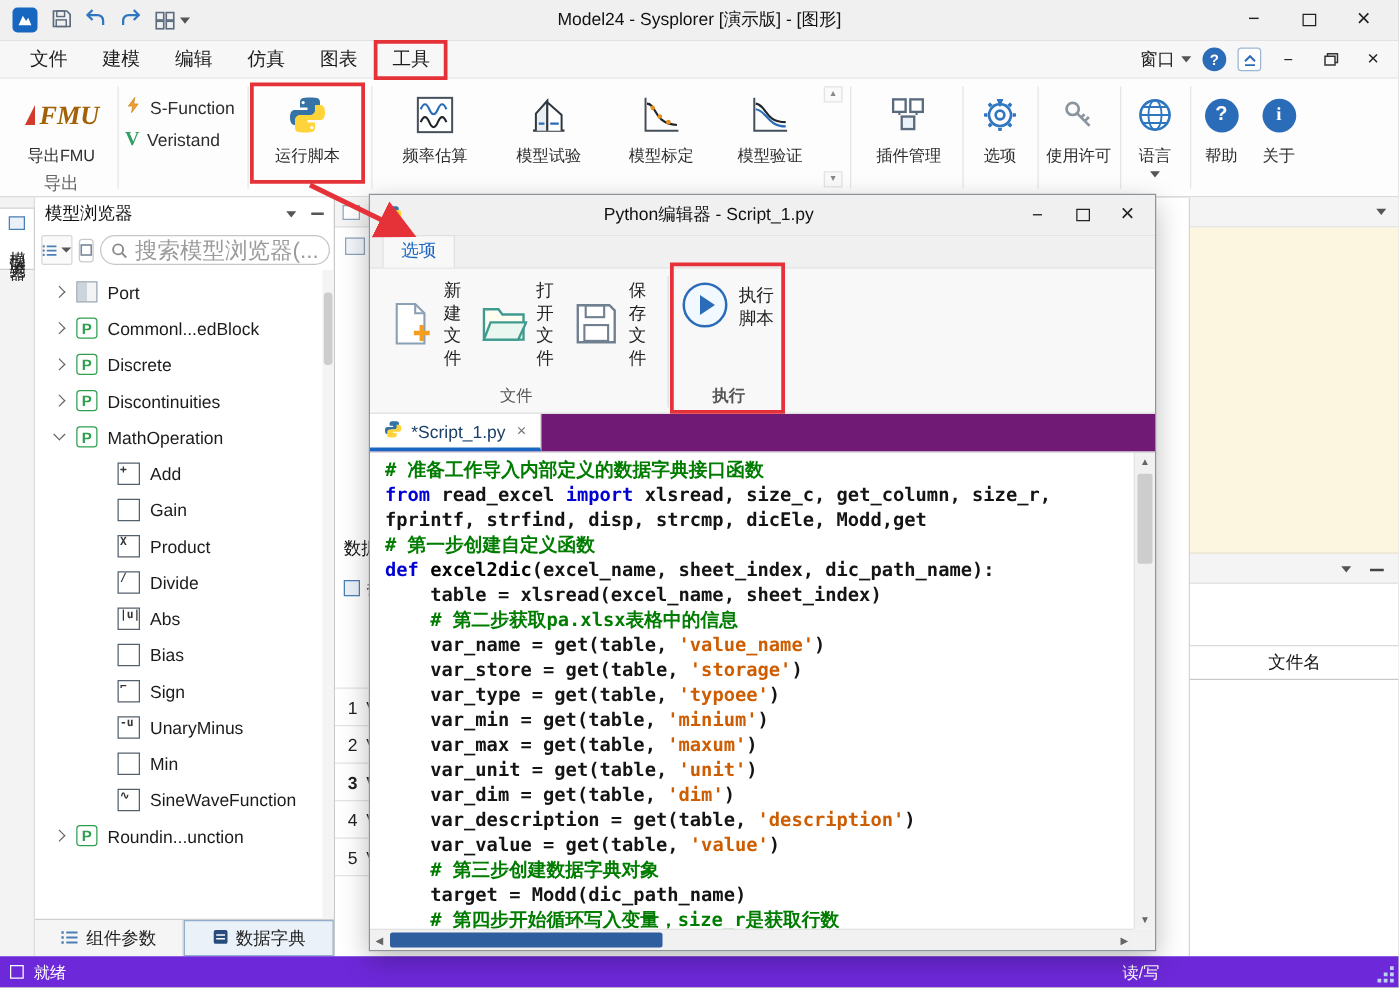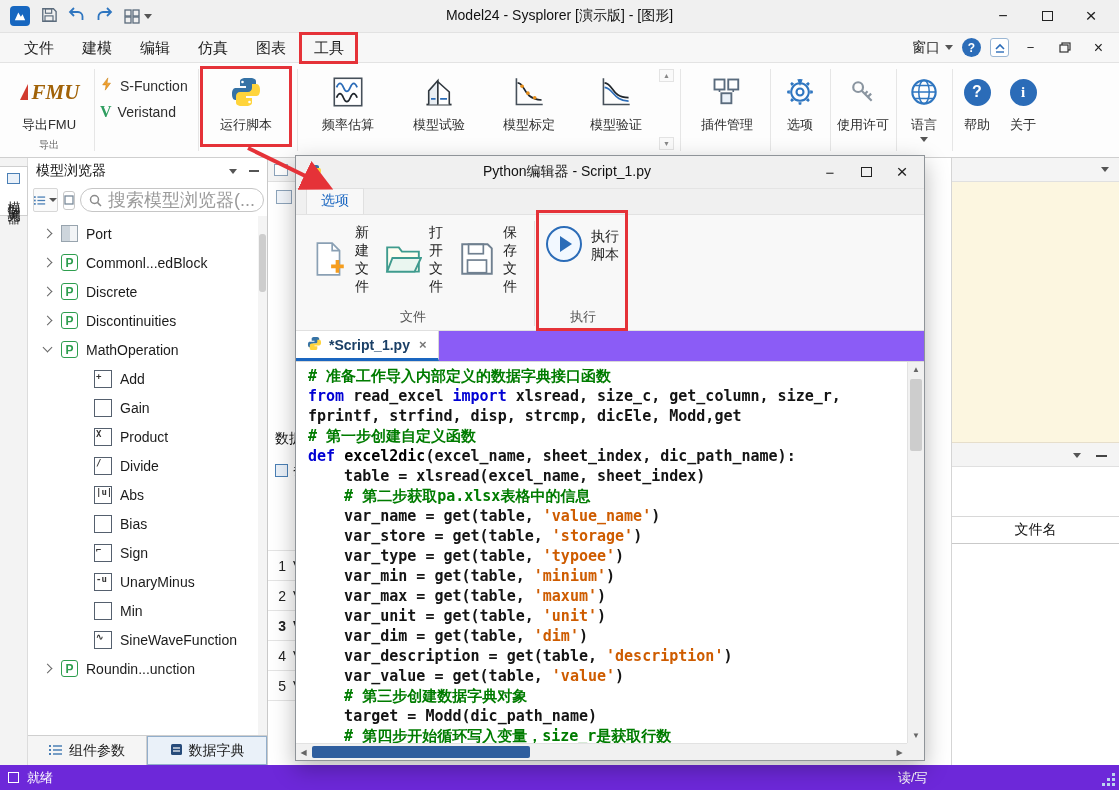--- a/index.html
+++ b/index.html
@@ -25,21 +25,21 @@
   .menu-win { display:flex; align-items:center; gap:5px; font-size:14px; color:#222; }
   .circle-ico { width:19px; height:19px; border-radius:50%; background:#2b6cb8; color:#fff; font-size:12px; font-weight:bold; display:flex; align-items:center; justify-content:center; }
   .box-ico { width:19px; height:19px; border:1px solid #9bb7d4; border-radius:3px; display:flex; align-items:center; justify-content:center; color:#2b6cb8; font-size:11px; background:#fff; }
   .mini-winbtn { width:25px; height:22px; display:flex; align-items:center; justify-content:center; color:#222; font-size:13px; }
 
   
   .ribbon { position:absolute; left:0; top:63px; right:0; height:95px; background:#fdfdfd; border-bottom:1px solid #cfcfcf; }
   .rbtn { position:absolute; display:flex; flex-direction:column; align-items:center; cursor:default; }
   .ricon { height:42px; display:flex; align-items:center; justify-content:center; }
   .rlabel { margin-top:3px; font-size:13px; color:#2e2e2e; white-space:nowrap; }
-  .rgroup-label { position:absolute; top:75px; text-align:center; font-size:10px; color:#666;font-family:Liberation Serif, serif; }
+  .rgroup-label { position:absolute; top:75px; text-align:center; font-size:14px; color:#666;font-family:Liberation Serif, serif; }
   .rsmall { position:absolute; display:flex; align-items:center; gap:6px; font-size:14px; color:#2e2e2e; }
   .rsep { position:absolute; top:6px; width:1px; height:82px; background:#e6e6e6; }
   .fmu-text { font-family:"Liberation Serif", serif; font-style:italic; font-weight:bold; font-size:21px; color:#a16207; }
   .v-icon { color:#2f9e60; font-weight:bold; font-size:16px; font-family:"Liberation Serif", serif; }
   .rscroll { position:absolute; left:659px; width:15px; height:13px; display:flex; align-items:center; justify-content:center; font-size:7px; color:#888; border:1px solid #e3e3e3; background:#fafafa; }
 
   
   .vstrip { position:absolute; left:0; top:158px; width:28px; bottom:25px; background:#f3f3f3; border-right:1px solid #dcdcdc; }
   .vtab { position:absolute; top:8px; left:0; width:28px; background:#fff; border:1px solid #cfcfcf; border-left:none; padding:6px 0 10px; display:flex; flex-direction:column; align-items:center; gap:6px; }
   .vtab-mini { width:13px; height:11px; border:1.3px solid #4a7fb5; background:#eaf1f9; }
@@ -102,21 +102,21 @@
   .dlg-title { height:33px; background:#f0f0f0; display:flex; align-items:center; border-bottom:1px solid #e4e4e4; }
   .dlg-title-text { flex:1; text-align:center; font-size:14px; color:#111; }
   .dlg-controls { display:flex; margin-right:4px; }
   .dlg-cbtn { width:36px; height:30px; display:flex; align-items:center; justify-content:center; font-size:15px; color:#222; }
   .dlg-menubar { height:26px; background:#f0f0f0; display:flex; align-items:flex-end; padding-left:10px; border-bottom:1px solid #e2e2e2; }
   .dlg-menu-tab { padding:3px 14px 4px; font-size:14px; color:#1a66c0; background:#f8f8f8; border:1px solid #e0e0e0; border-bottom:none; }
   .dlg-toolbar { position:relative; height:116px; background:#f8f8f8; border-bottom:1px solid #e0e0e0; }
   .tbtn { position:absolute; top:9px; display:flex; flex-direction:row; align-items:center; gap:7px; font-size:14px; color:#222; }
   .tb-group-label { position:absolute; bottom:4px; text-align:center; font-size:13px; color:#555; }
   .tb-sep { position:absolute; left:238px; top:6px; bottom:4px; width:1px; background:#ddd; }
-  .dlg-tabbar { height:31px; background:#8b5cf6; display:flex; align-items:stretch; border-bottom:1px solid #d8d8d8;font-weight:bold; }
+  .dlg-tabbar { height:31px; background:#701a75; display:flex; align-items:stretch; border-bottom:1px solid #d8d8d8; }
   .dlg-tab { display:flex; align-items:center; gap:7px; padding:0 11px; background:#fff; border-right:1px solid #d8d8d8; border-bottom:3px solid #1a66c0; font-size:14px; color:#1a3f66; }
   .tab-close { color:#777; font-size:13px; margin-left:2px; }
   #code-area { position:absolute; top:206px; left:0; right:17px; bottom:17px; background:#fff; overflow:hidden; padding:4px 0 0 12px;
     font-family:"DejaVu Sans Mono", monospace; font-size:15px; font-weight:bold; line-height:20px; }
   .code-line { white-space:pre; }
   .cm { color:#007c00; } .kw { color:#0000d4; } .st { color:#ce5c00;margin-top:28px; } .fn { color:#000; } .pl { color:#141414; }
   .dlg-vscroll { position:absolute; top:206px; right:0; width:17px; bottom:17px; background:#f1f1f1; border-left:1px solid #e2e2e2; }
   .vs-arrow { position:absolute; left:0; right:0; height:15px; display:flex; align-items:center; justify-content:center; font-size:8px; color:#666; }
   .vs-up { top:0; } .vs-dn { bottom:0; }
   .vs-thumb { position:absolute; top:17px; left:2px; right:2px; height:72px; background:#cdcdcd; border-radius:2px; }
@@ -633,21 +633,21 @@
       <div class="tbtn" style="left:248px; width:80px;">
         <span>
           <svg width="40" height="40" viewBox="0 0 40 40">
               <circle cx="20" cy="20" r="17" fill="#f2f8ff" stroke="#2b6cb8" stroke-width="2"></circle>
               <path d="M16 12 l12 8 -12 8 z" fill="#2b6cb8"></path>
             </svg>
         </span>
         <span>执行脚本</span>
       </div>
       <div class="tb-group-label" style="left:0; width:234px;">文件</div>
-      <div class="tb-group-label" style="left:238px; width:98px;">执行</div>
+      <div class="tb-group-label" style="left:238px; width:98px;font-weight:bold;">执行</div>
     </div>
     <div class="dlg-tabbar">
       <div class="dlg-tab">
         <span>
           <svg width="15" height="15" viewBox="0 0 32 32">
               <path d="M16 2c-6 0-6 2.6-6 4v4h6v2H6c-2 0-4 1-4 6s2 6 4 6h4v-4c0-2.2 1.8-4 4-4h8c2.2 0 4-1.8 4-4V6c0-1.4 0-4-6-4h-4z" fill="#3572a5"></path>
               <path d="M16 30c6 0 6-2.6 6-4v-4h-6v-2h10c2 0 4-1 4-6s-2-6-4-6h-4v4c0 2.2-1.8 4-4 4h-8c-2.2 0-4 1.8-4 4v6c0 1.4 0 4 6 4h4z" fill="#ffd43b"></path>
             </svg>
         </span>
         <span>*Script_1.py</span>

